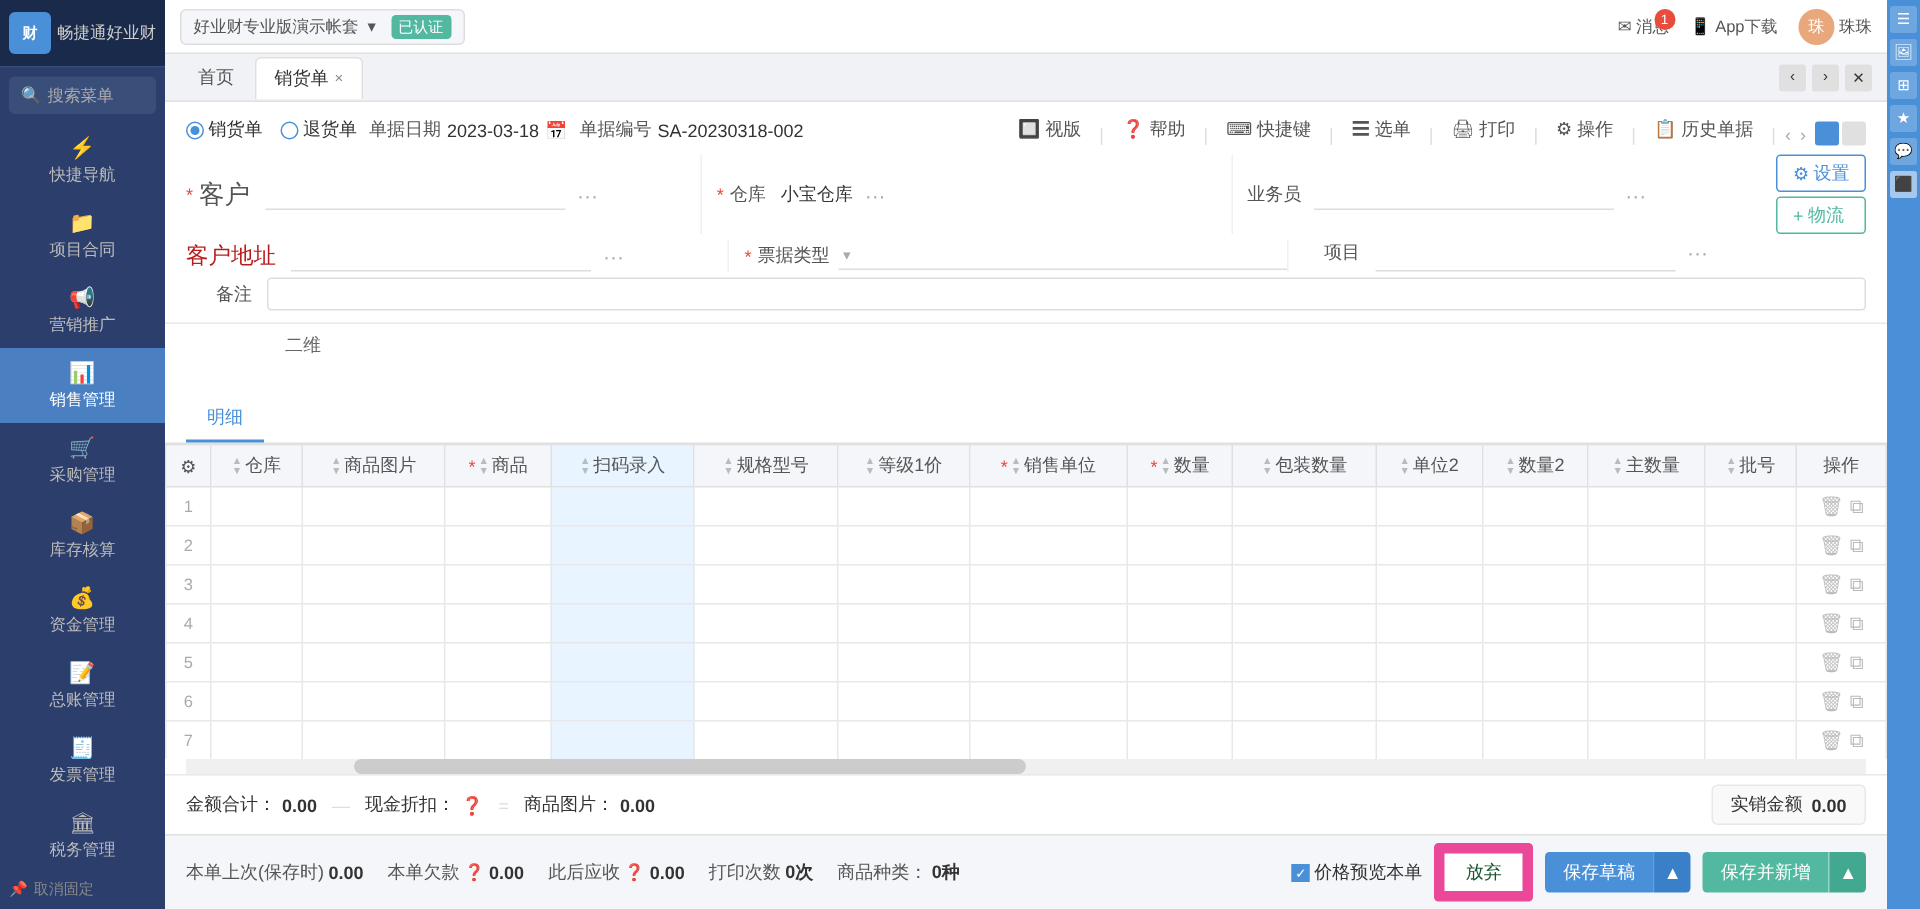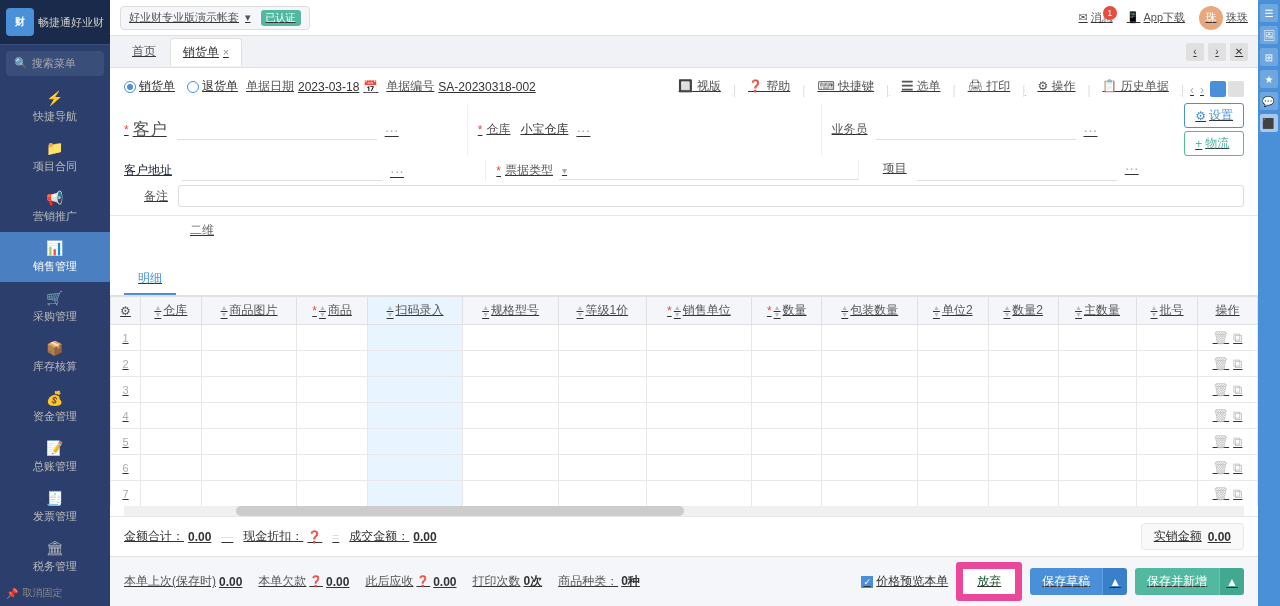--- a/index.html
+++ b/index.html
@@ -12,21 +12,21 @@
     .sidebar-logo-text { font-size: 11px; color: #ccc; line-height: 1.3; }
     .sidebar-search { margin: 6px; background: #3a4e7a; border-radius: 4px; padding: 5px 8px; display: flex; align-items: center; gap: 4px; cursor: pointer; }
     .sidebar-search span { color: #aaa; font-size: 11px; }
     .sidebar-nav { flex: 1; overflow-y: auto; }
     .nav-item { display: flex; flex-direction: column; align-items: center; padding: 8px 4px; cursor: pointer; color: #bbb; font-size: 11px; gap: 3px; }
     .nav-item.active { background: #4a7fc1; color: #fff; }
     .nav-icon { font-size: 14px; }
     .sidebar-bottom { padding: 6px; font-size: 10px; color: #888; display: flex; align-items: center; gap: 4px; cursor: pointer; }
 
     
-    .main { flex: 1; display: flex; flex-direction: column; background: #f5f6fa; text-decoration: underline; }
+    .main { flex: 1; display: flex; flex-direction: column; background: #f5f6fa; }
 
     
     .topbar { height: 36px; background: #fff; border-bottom: 1px solid #e0e0e0; display: flex; align-items: center; padding: 0 10px; gap: 8px; }
     .topbar-app { display: flex; align-items: center; gap: 6px; background: #f5f6fa; border: 1px solid #ddd; border-radius: 4px; padding: 3px 8px; font-size: 11px; color: #555; cursor: pointer; min-width: 180px; }
     .topbar-badge { background: #52b8a0; color: #fff; border-radius: 3px; padding: 1px 5px; font-size: 10px; margin-left: 4px; }
     .topbar-right { margin-left: auto; display: flex; align-items: center; gap: 14px; }
     .topbar-icon-item { display: flex; align-items: center; gap: 3px; cursor: pointer; color: #555; font-size: 11px; position: relative; }
     .badge-red { position: absolute; top: -4px; right: -4px; background: #e74c3c; color: #fff; border-radius: 50%; width: 14px; height: 14px; font-size: 9px; display: flex; align-items: center; justify-content: center; }
     .topbar-avatar { width: 24px; height: 24px; background: #e8a87c; border-radius: 50%; display: flex; align-items: center; justify-content: center; font-size: 11px; color: #fff; }
 
@@ -269,21 +269,21 @@
         <span class="form-input-dots">···</span>
       </div>
       <div style="display:flex; flex-direction:column; gap:3px; padding-left:10px;">
         <button class="btn-setup">⚙ <span>设置</span></button>
         <button class="btn-add">+ <span>物流</span></button>
       </div>
     </div>
 
     <div style="display:flex; gap:0; margin-bottom:4px;">
       <div style="flex:1; display:flex; align-items:center; gap:4px;">
-        <span style="color:#0f172a; font-size:12px; min-width:50px; text-align:right; padding-right:6px;">客户地址</span>
+        <span style="color:#b91c1c; font-size:15px; min-width:50px; text-align:right; padding-right:6px;">客户地址</span>
         <input type="text" class="form-input" style="flex: 1 1 0%; max-width: 200px;">
         <span class="form-input-dots">···</span>
       </div>
       <div style="flex:1; display:flex; align-items:center; gap:4px; border-left:1px solid #f0f0f0; padding-left:10px;">
         <span style="color:#e74c3c; font-size:12px;">*</span>
         <span style="color:#555; font-size:12px; min-width:50px;">票据类型</span>
         <div style="display:flex; align-items:center; flex:1; border-bottom:1px solid #ddd; padding:3px;">
           <span style="color:#aaa; font-size:10px;">▾</span>
         </div>
       </div>
@@ -578,21 +578,21 @@
       <span>金额合计：</span>
       <span class="summary-val">0.00</span>
     </div>
     <span class="summary-sep">—</span>
     <div class="summary-item">
       <span>现金折扣：</span>
       <span class="help-icon">❓</span>
     </div>
     <span class="summary-sep">=</span>
     <div class="summary-item">
-      <span>成交金额：</span>
+      <span>商品图片：</span>
       <span class="summary-val">0.00</span>
     </div>
     <div class="right-summary">
       <span>实销金额</span>
       <span class="summary-val">0.00</span>
     </div>
   </div>
 
   <div class="bottombar">
     <div class="bottom-item">

